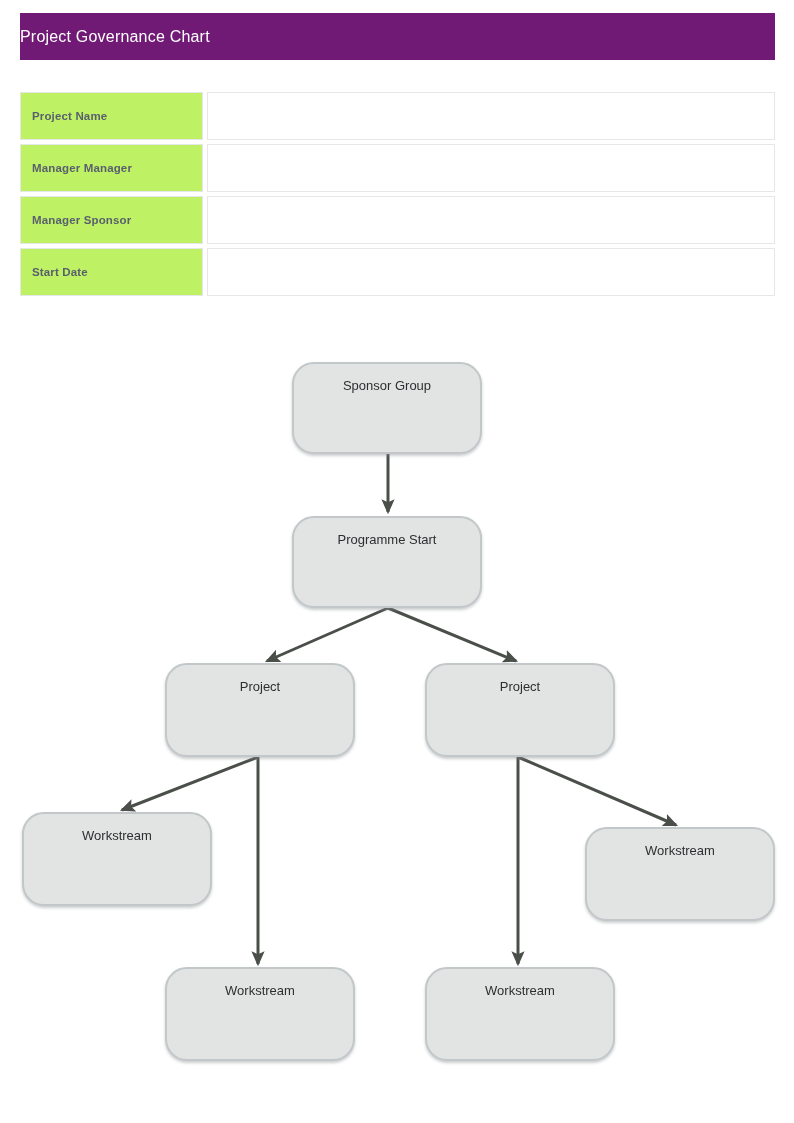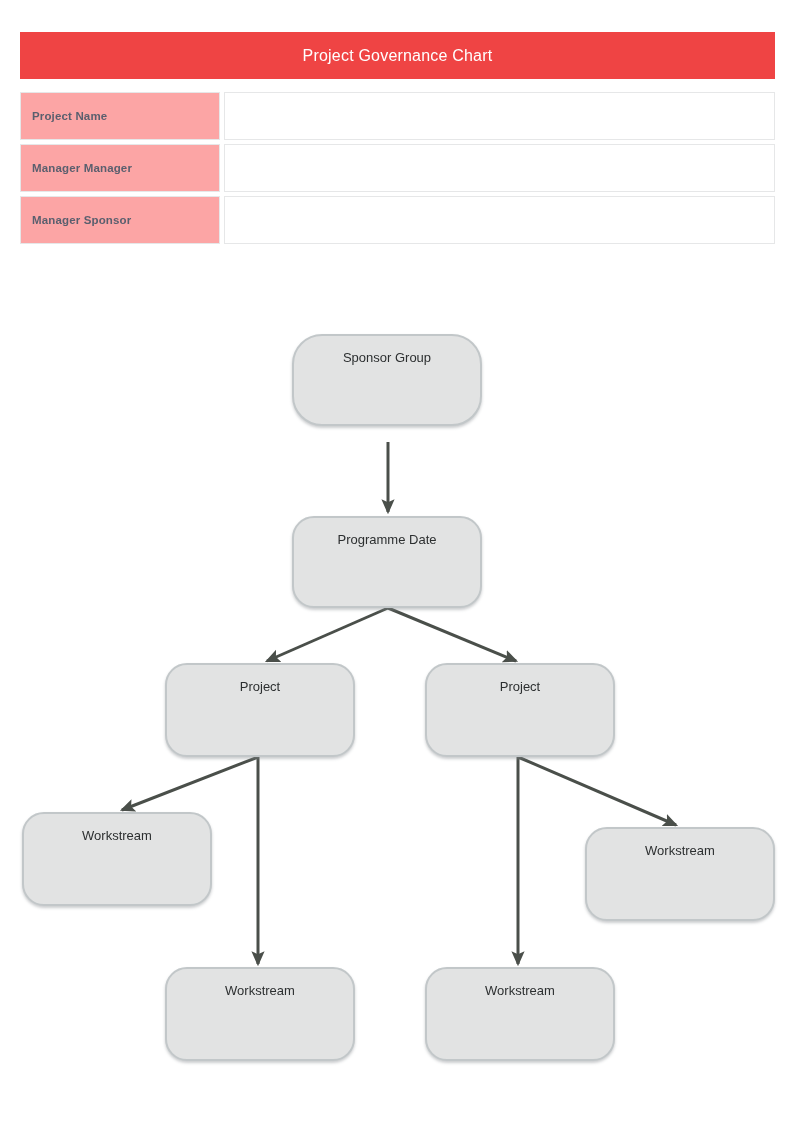--- a/index.html
+++ b/index.html
@@ -12,27 +12,26 @@
     background: #ffffff;
     font-family: "Liberation Sans", sans-serif;
     position: relative;
     overflow: hidden;
   }
 
   
   #title-bar {
     position: absolute;
     left: 20px;
-    top: 32px;
+    top: 13px;
     width: 755px;
     height: 47px;
-    background: #ef4444;
+    background: #701a75;
     display: flex;
     align-items: center;
-    justify-content: center;
     box-sizing: border-box;
   }
   #title-bar .title-text {
     color: #ffffff;
     font-size: 16px;
     font-weight: 400;
     letter-spacing: 0.2px;
     font-family: "Liberation Sans", sans-serif;
   }
 
@@ -42,27 +41,27 @@
     left: 20px;
     top: 92px;
     width: 755px;
   }
   .info-row {
     display: flex;
     height: 48px;
     margin-bottom: 4px;
   }
   .info-label-cell {
-    width: 200px;
+    width: 183px;
     border: 1px solid #e6e7e8;
     box-sizing: border-box;
     display: flex;
     align-items: center;
     padding-left: 11px;
-    background: #fca5a5;
+    background: #bef264;
   }
   .info-label-cell .lbl {
     font-size: 11.5px;
     font-weight: bold;
     color: #5a5f6e;
     letter-spacing: 0.15px;
   }
   .info-value-cell {
     flex: 1;
     margin-left: 4px;
@@ -142,20 +141,28 @@
 
   <div class="info-row">
     <div class="info-label-cell">
       <span class="lbl">Manager Sponsor</span>
     </div>
     <div class="info-value-cell">
       <span class="val"></span>
     </div>
   </div>
 
+  <div class="info-row">
+    <div class="info-label-cell">
+      <span class="lbl">Start Date</span>
+    </div>
+    <div class="info-value-cell">
+      <span class="val"></span>
+    </div>
+  </div>
 
 </div>
 
 <div id="flowchart">
 
   <svg id="flow-edges" viewBox="0 0 794 760" xmlns="http://www.w3.org/2000/svg">
     <defs>
       <marker id="arrowhead" viewBox="0 0 10 10" refX="8.5" refY="5" markerWidth="5" markerHeight="5" orient="auto-start-reverse">
         <path d="M 0 0.6 L 10 5 L 0 9.4 L 2 5 Z" fill="#4a4f4a"></path>
       </marker>
@@ -164,26 +171,26 @@
       <line x1="388" y1="112" x2="388" y2="182"></line>
       <line x1="388" y1="278" x2="267" y2="331"></line>
       <line x1="388" y1="278" x2="516" y2="331"></line>
       <line x1="258" y1="427" x2="122" y2="480"></line>
       <line x1="258" y1="427" x2="258" y2="634"></line>
       <line x1="518" y1="427" x2="676" y2="495"></line>
       <line x1="518" y1="427" x2="518" y2="634"></line>
     </g>
   </svg>
 
-  <div class="flow-node" style="left:292px; top:4px; width:190px; height:92px;border-radius:30px;">
+  <div class="flow-node" style="left:292px; top:32px; width:190px; height:92px;">
     <span class="node-label">Sponsor Group</span>
   </div>
 
   <div class="flow-node" style="left:292px; top:186px; width:190px; height:92px;">
-    <span class="node-label">Programme Date</span>
+    <span class="node-label">Programme Start</span>
   </div>
 
   <div class="flow-node" style="left:165px; top:333px; width:190px; height:94px;">
     <span class="node-label">Project</span>
   </div>
 
   <div class="flow-node" style="left:425px; top:333px; width:190px; height:94px;">
     <span class="node-label">Project</span>
   </div>
 

